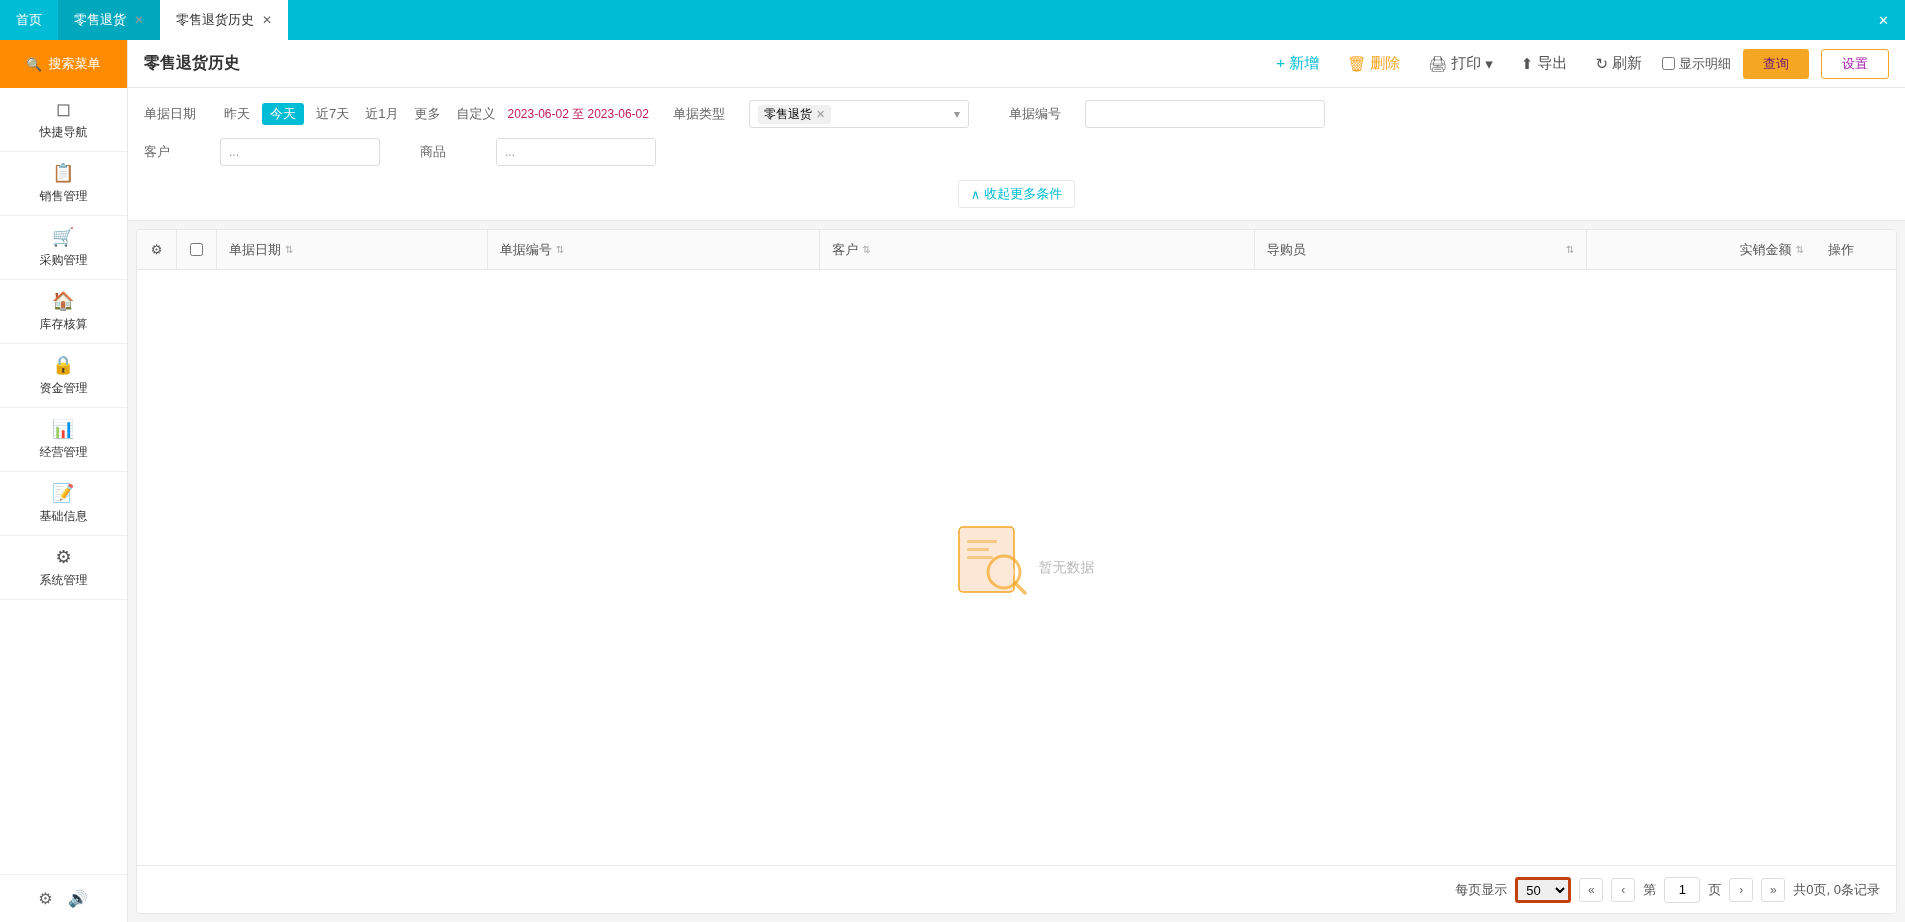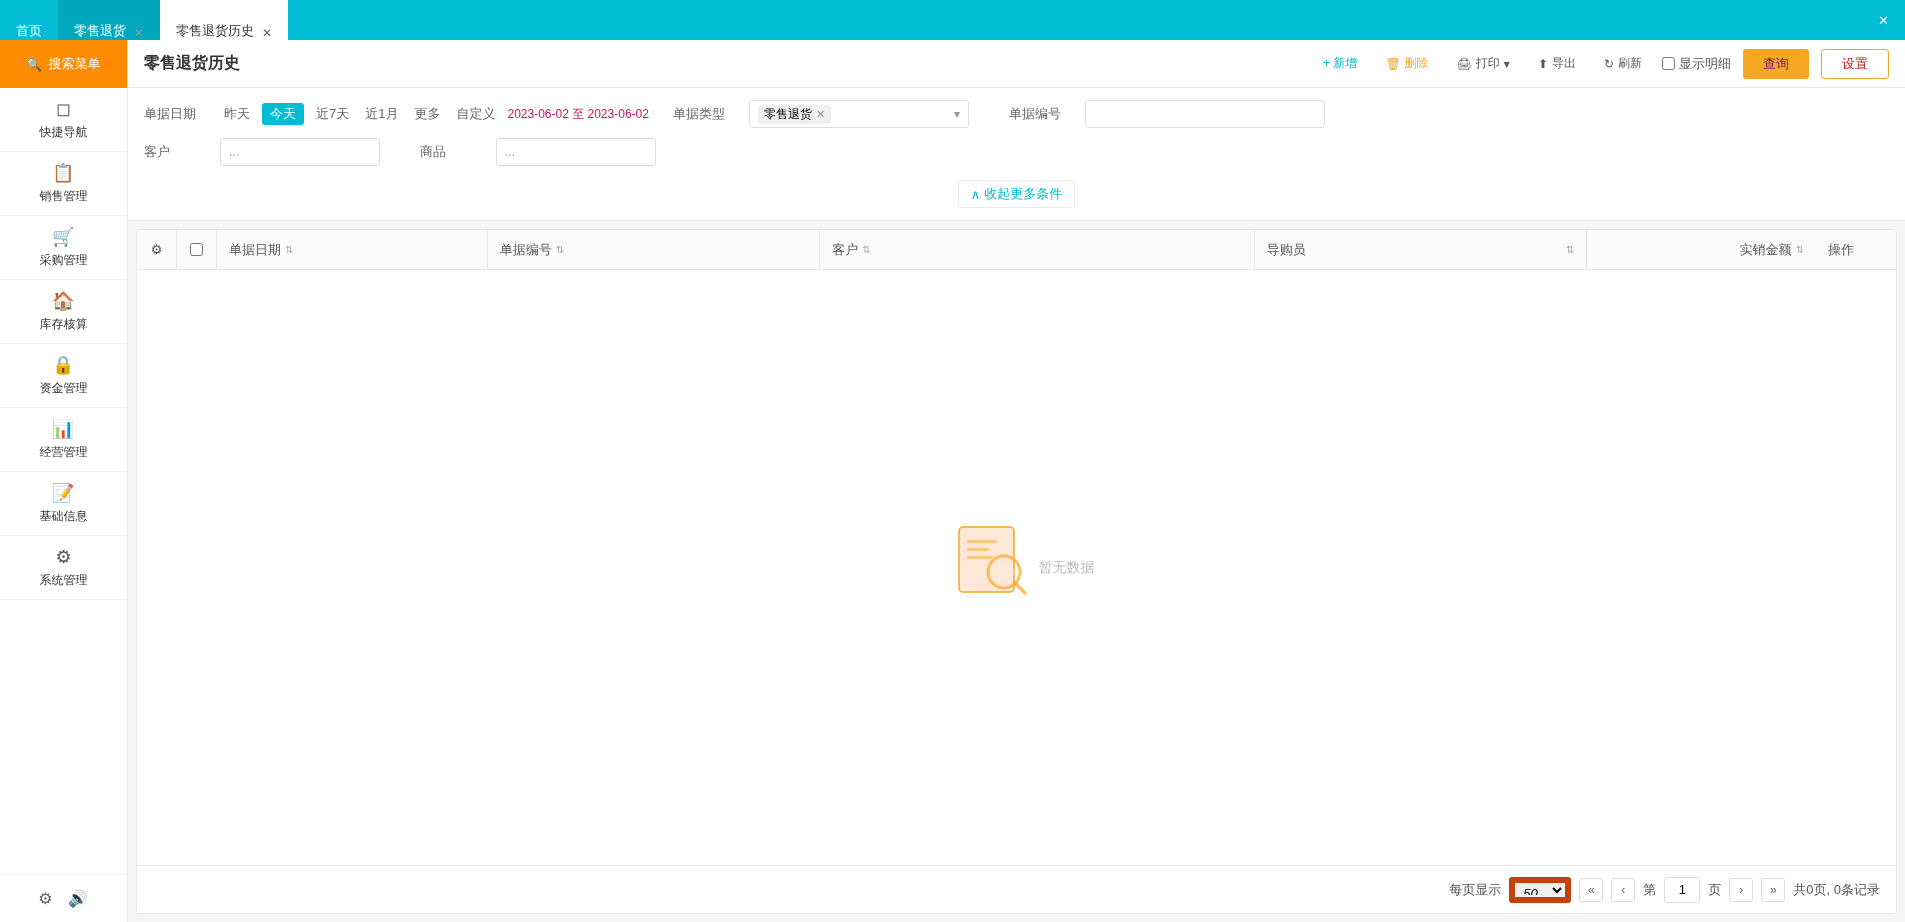--- a/index.html
+++ b/index.html
@@ -11,21 +11,21 @@
       background: #00bcd4;
       display: flex;
       align-items: center;
       padding-left: 0;
       flex-shrink: 0;
     }
     .top-tab {
       height: 40px;
       padding: 0 16px;
       display: flex;
-      align-items: flex-end;
+      align-items: center;
       font-size: 13px;
       color: #fff;
       cursor: pointer;
       position: relative;
       white-space: nowrap;
     }
     .top-tab.home {
       background: transparent;
     }
     .top-tab.inactive {
@@ -129,40 +129,40 @@
     }
     .toolbar {
       display: flex;
       align-items: center;
       gap: 12px;
     }
     .toolbar-btn {
       display: flex;
       align-items: center;
       gap: 4px;
-      font-size: 12px;
+      font-size: 15px;
       color: #555;
       cursor: pointer;
       padding: 4px 8px;
       border-radius: 3px;
     }
     .toolbar-btn.add { color: #00bcd4; }
     .toolbar-btn.del { color: #f5a623; }
     .btn-query {
       background: #f5a623;
       color: #701a75;
       border: none;
       padding: 6px 20px;
       border-radius: 3px;
       font-size: 13px;
       cursor: pointer;
     }
     .btn-setting {
       background: #fff;
-      color: #b91c1c;
+      color: #a21caf;
       border: 1px solid #f5a623;
       padding: 5px 20px;
       border-radius: 3px;
       font-size: 13px;
       cursor: pointer;
     }
     .checkbox-label {
       display: flex;
       align-items: center;
       gap: 4px;
@@ -333,26 +333,25 @@
       display: flex;
       align-items: center;
       justify-content: flex-end;
       padding: 0 16px;
       gap: 8px;
       font-size: 13px;
       color: #555;
       flex-shrink: 0;
     }
     .pagination-bar select {
-      border: 6px solid #c2410c;
+      border: 3px solid #c2410c;
       border-radius: 3px;
       padding: 2px 4px;
       font-size: 13px;
       height: 26px;
-      font-style: italic;
     }
     .page-btn {
       width: 24px;
       height: 24px;
       border: 1px solid #ddd;
       border-radius: 3px;
       display: flex;
       align-items: center;
       justify-content: center;
       cursor: pointer;

